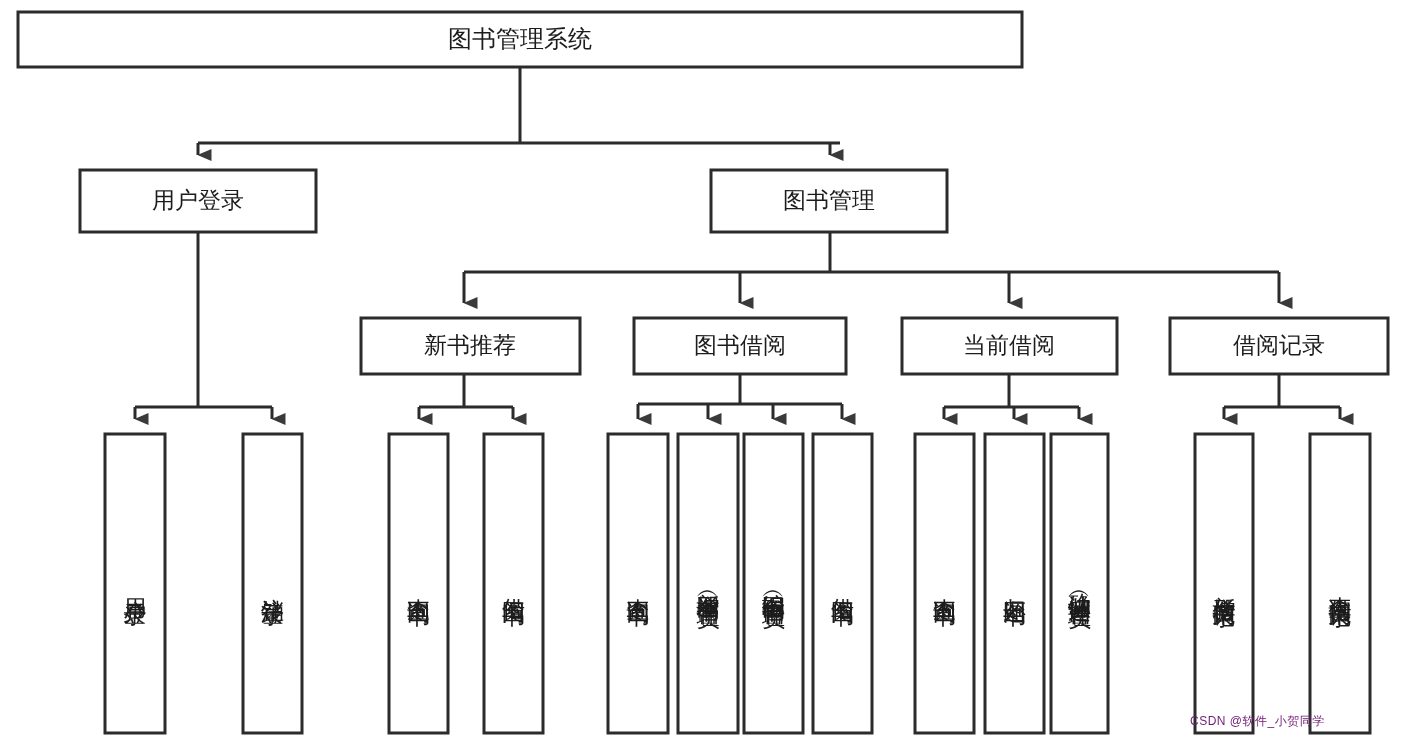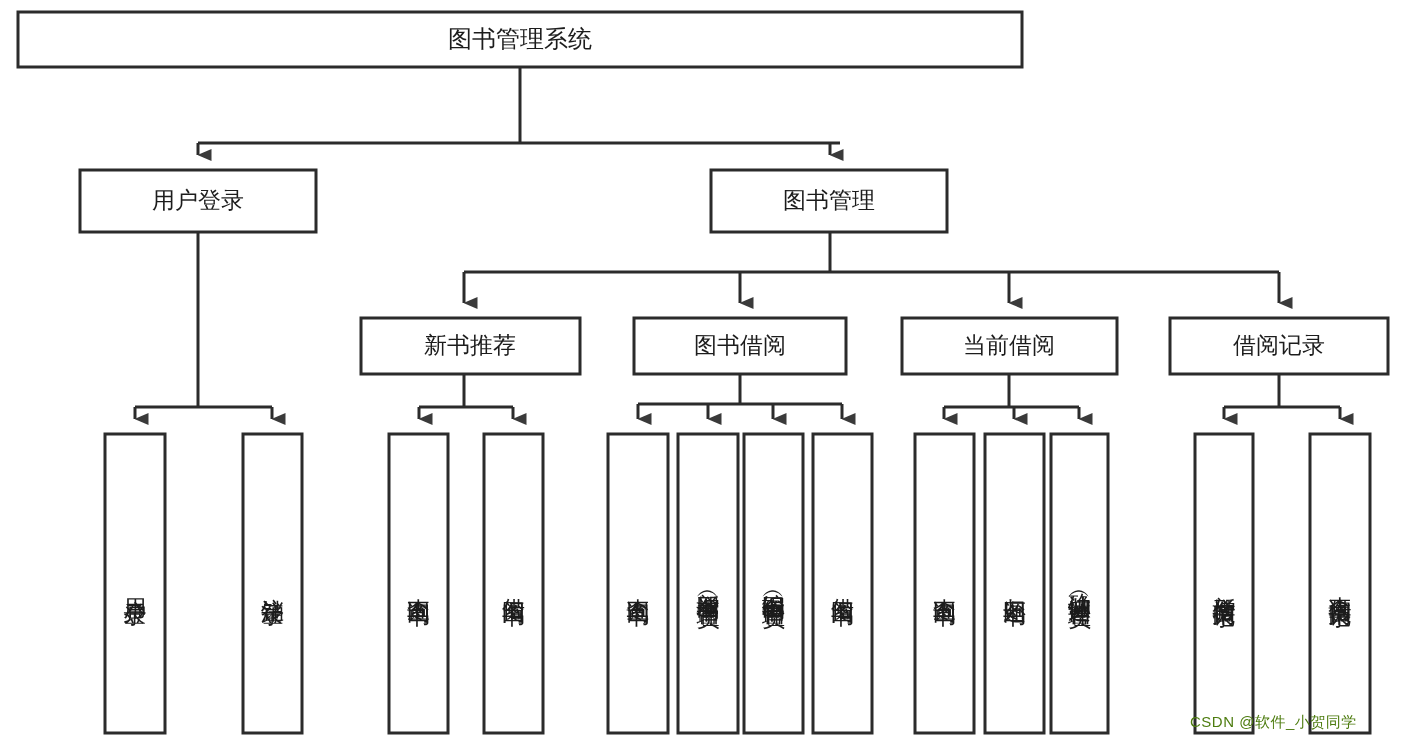--- a/index.html
+++ b/index.html
@@ -69,22 +69,22 @@
     color: #1c1c1c;
     white-space: nowrap;
     pointer-events: none;
     text-align: center;
   }
   .watermark {
     position: absolute;
     left: 1190px;
     top: 713px;
     font-family: "Liberation Sans", "DejaVu Sans", sans-serif;
-    font-size: 15px;
-    color: #4d7c0f;
+    font-size: 12px;
+    color: #701a75;
     white-space: nowrap;
     letter-spacing: 0.5px;
   }
 </style>
 </head>
 <body>
 
 <div id="diagram-root">
 
   <svg class="diagram-canvas" viewBox="0 0 1405 747" xmlns="http://www.w3.org/2000/svg">

